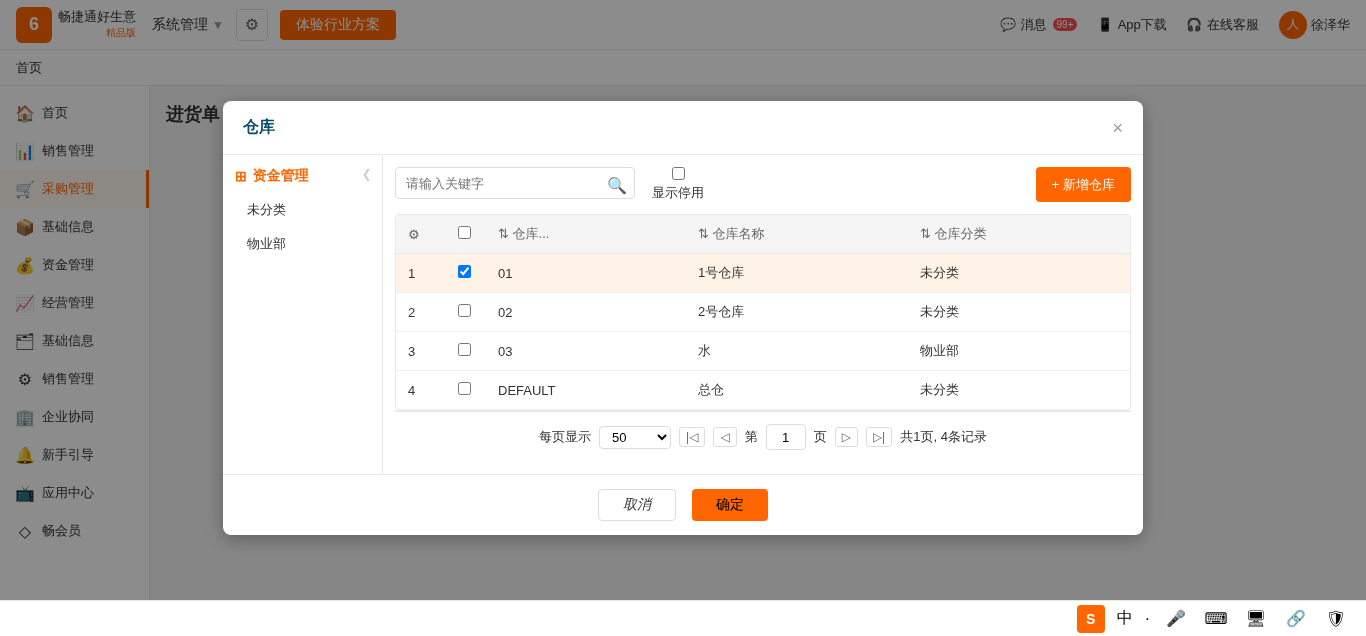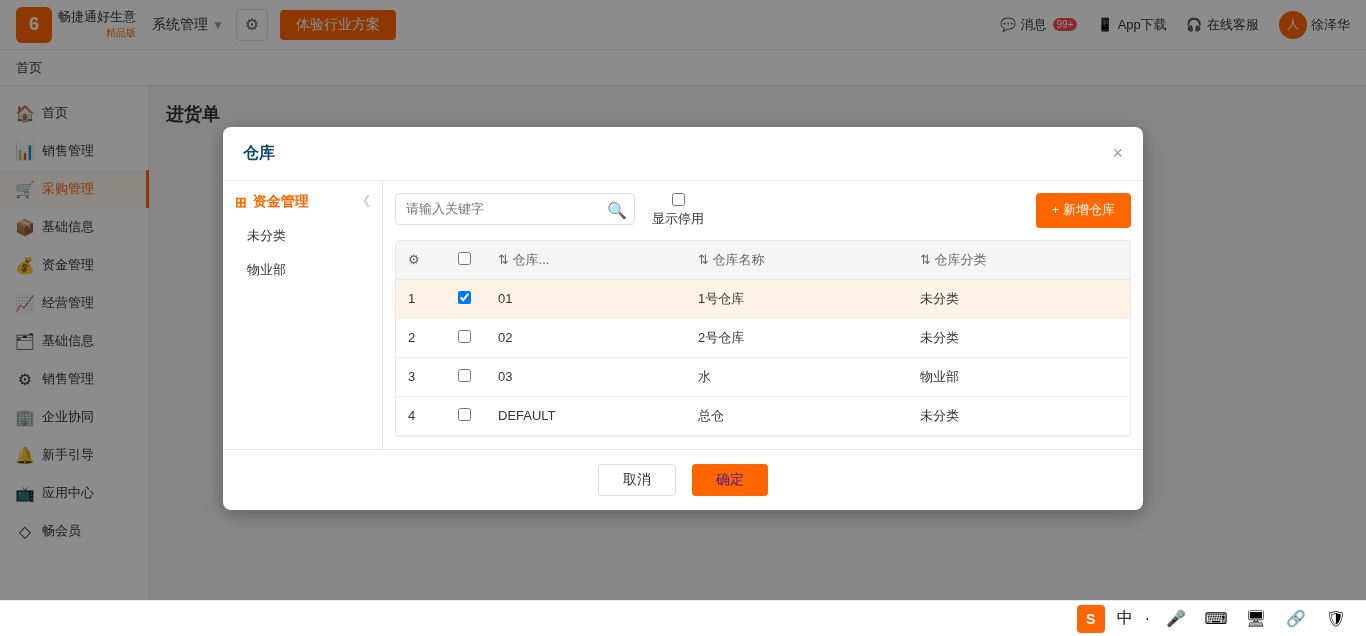--- a/index.html
+++ b/index.html
@@ -339,25 +339,26 @@
       border-top: 1px solid #e8e8e8;
     }
     .cancel-btn {
       background: #fff;
       border: 1px solid #ddd;
       color: #333;
       padding: 6px 24px;
       border-radius: 4px;
       font-size: 14px;
       cursor: pointer;
+      font-style: italic;
     }
     .confirm-btn {
       background: #f60;
       border: none;
-      color: #4c1d95;
+      color: #000000;
       padding: 6px 24px;
       border-radius: 4px;
       font-size: 14px;
       cursor: pointer;
     }
 
     
     .bottom-bar {
       position: fixed;
       bottom: 0;
@@ -583,20 +584,36 @@
       <td>4</td>
       <td><input type="checkbox" style=""></td>
       <td>DEFAULT</td>
       <td>总仓</td>
       <td>未分类</td>
     </tr>
               </tbody>
           </table>
         </div>
 
+        <div class="pagination">
+          <span>每页显示</span>
+          <select class="page-size-select">
+            <option>50</option>
+            <option>20</option>
+            <option>100</option>
+          </select>
+          <button class="page-nav-btn">|◁</button>
+          <button class="page-nav-btn">◁</button>
+          <span>第</span>
+          <input class="page-input" type="text" value="1" style="">
+          <span>页</span>
+          <button class="page-nav-btn">▷</button>
+          <button class="page-nav-btn">▷|</button>
+          <span>共1页, 4条记录</span>
+        </div>
       </div>
     </div>
 
     <div class="modal-footer">
       <button class="cancel-btn">取消</button>
       <button class="confirm-btn">确定</button>
     </div>
   </div>
 </div>
 

